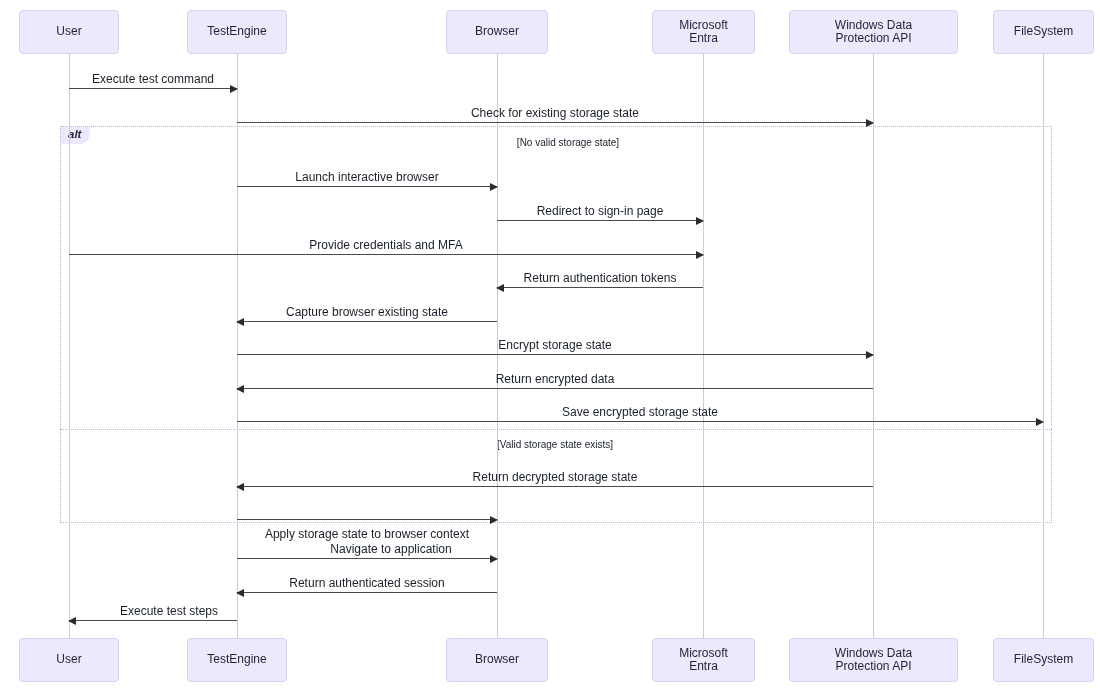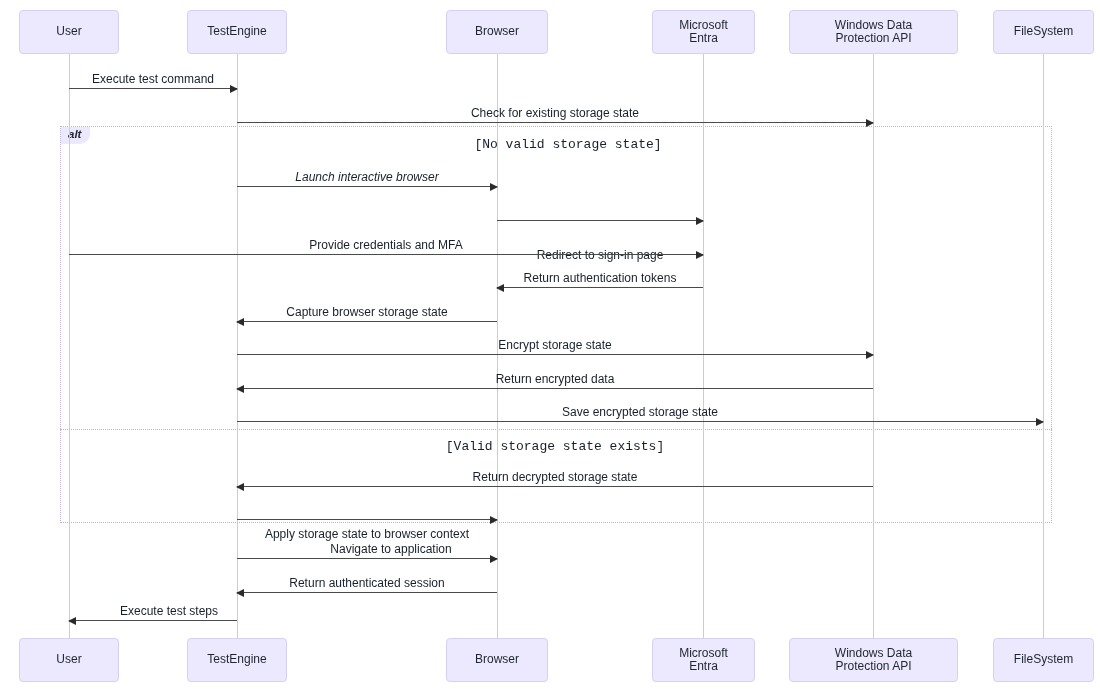--- a/index.html
+++ b/index.html
@@ -89,26 +89,25 @@
     line-height: 1;
     border-bottom-right-radius: 10px;
   }
   .alt-divider {
     position: absolute;
     height: 0;
     border-top: 1px dotted #b9b1e6;
   }
   .alt-cond {
     position: absolute;
-    font-size: 13px;
+    font-size: 10px;
     color: #19202b;
     white-space: nowrap;
     transform: translateX(-50%);
     line-height: 1;
-    font-family: Liberation Mono, monospace;
   }
 </style>
 </head>
 <body>
 
 <div id="diagram-root">
     <div class="alt-frame" style="left: 60px; top: 126px; width: 992px; height: 397px;"></div>
     <div class="alt-tag" style="left: 61px; top: 127px; font-style: italic;">alt</div>
     <div class="alt-cond" style="left: 568px; top: 138px;">[No valid storage state]</div>
     <div class="alt-divider" style="left: 60px; top: 429px; width: 992px;"></div>
@@ -159,37 +158,37 @@
       <div class="msg-head right"></div>
     </div>
     <div class="msg-label" style="left: 153px; top: 73px;">Execute test command</div>
     <div class="msg" style="left: 237px; top: 122px; width: 636px;">
       <div class="msg-head right"></div>
     </div>
     <div class="msg-label" style="left: 555px; top: 107px;">Check for existing storage state</div>
     <div class="msg" style="left: 237px; top: 186px; width: 260px;">
       <div class="msg-head right"></div>
     </div>
-    <div class="msg-label" style="left: 367px; top: 171px; font-style: italic;">Launch interactive browser</div>
+    <div class="msg-label" style="left: 367px; top: 171px;">Launch interactive browser</div>
     <div class="msg" style="left: 497px; top: 220px; width: 206px;">
       <div class="msg-head right"></div>
     </div>
-    <div class="msg-label" style="left: 600px; top: 205px; margin-top: 44px;">Redirect to sign-in page</div>
+    <div class="msg-label" style="left: 600px; top: 205px;">Redirect to sign-in page</div>
     <div class="msg" style="left: 69px; top: 254px; width: 634px;">
       <div class="msg-head right"></div>
     </div>
     <div class="msg-label" style="left: 386px; top: 239px;">Provide credentials and MFA</div>
     <div class="msg" style="left: 497px; top: 287px; width: 206px;">
       <div class="msg-head left"></div>
     </div>
     <div class="msg-label" style="left: 600px; top: 272px;">Return authentication tokens</div>
     <div class="msg" style="left: 237px; top: 321px; width: 260px;">
       <div class="msg-head left"></div>
     </div>
-    <div class="msg-label" style="left: 367px; top: 306px;">Capture browser storage state</div>
+    <div class="msg-label" style="left: 367px; top: 306px;">Capture browser existing state</div>
     <div class="msg" style="left: 237px; top: 354px; width: 636px;">
       <div class="msg-head right"></div>
     </div>
     <div class="msg-label" style="left: 555px; top: 339px;">Encrypt storage state</div>
     <div class="msg" style="left: 237px; top: 388px; width: 636px;">
       <div class="msg-head left"></div>
     </div>
     <div class="msg-label" style="left: 555px; top: 373px;">Return encrypted data</div>
     <div class="msg" style="left: 237px; top: 421px; width: 806px;">
       <div class="msg-head right"></div>

